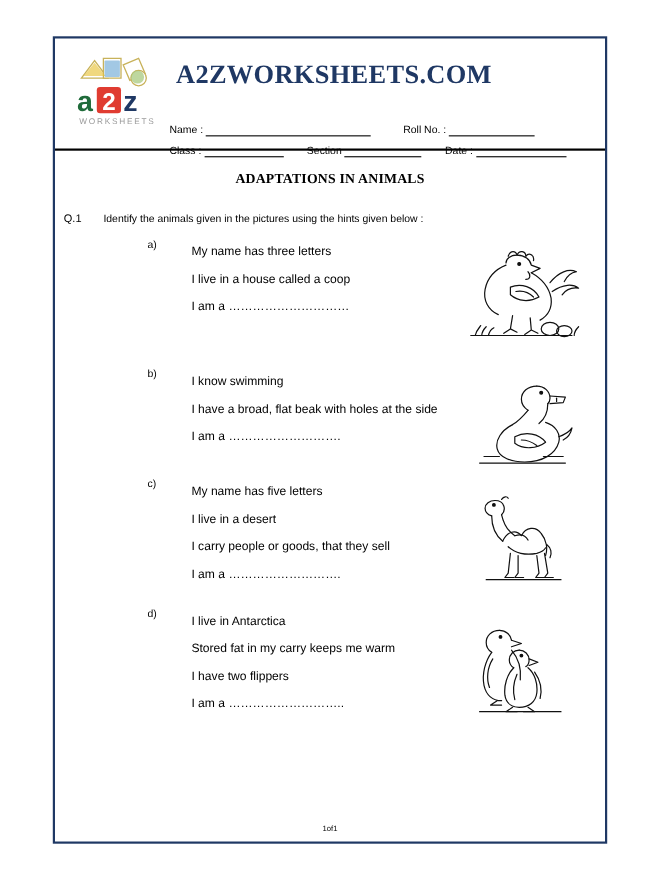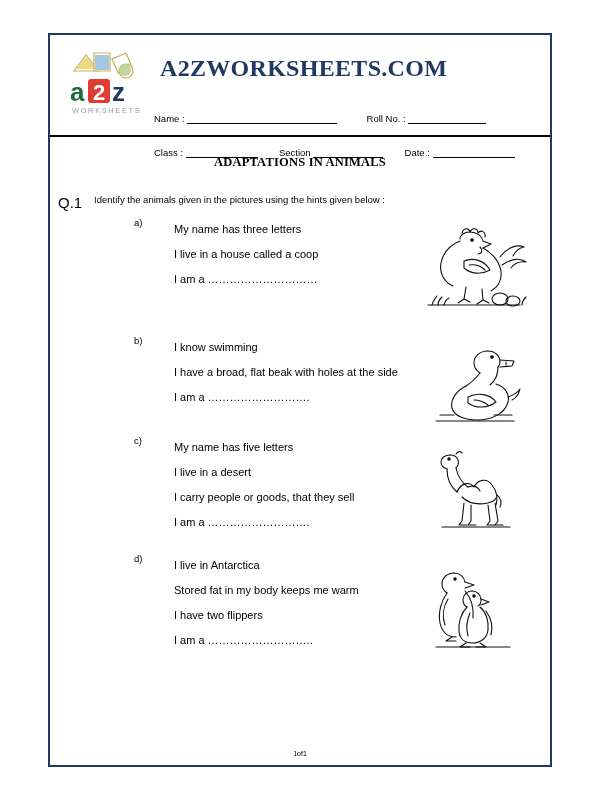--- a/index.html
+++ b/index.html
@@ -59,21 +59,21 @@
   }
   .field-row {
     position: absolute;
     left: 104px;
     width: 388px;
     font-size: 9.5px;
     color: #000000;
     margin-top: 20px;
   }
   .row1 { top: 57px; }
-  .row2 { top: 91px; }
+  .row2 { top: 76px; }
   .fld {
     display: inline-block;
     white-space: nowrap;
     vertical-align: bottom;
   }
   .fld .lbl { font-size: 9.5px; }
   .uline {
     display: inline-block;
     border-bottom: 1px solid #000000;
     height: 11px;
@@ -98,21 +98,21 @@
   
   .q-block {
     position: relative;
     margin-top: 20px;
     padding-left: 0;
   }
   .q-label {
     position: absolute;
     left: 8px;
     top: 0;
-    font-size: 15px;
+    font-size: 10px;
   }
   .q-text {
     margin-left: 44px;
     font-size: 9.5px;
     margin-top: 24px;
   }
 
   .items {
     position: relative;
     margin-top: 12px;
@@ -346,21 +346,21 @@
 
             <path d="M28 92 h68"></path>
           </svg>
         </div>
       </div>
 
       <div class="item item-d">
         <span class="item-letter">d)</span>
         <div class="item-lines">
           <div class="line">I live in Antarctica</div>
-          <div class="line">Stored fat in my body keeps me warm</div>
+          <div class="line">Stored fat in my carry keeps me warm</div>
           <div class="line">I have two flippers</div>
           <div class="line">I am a ………………………..</div>
         </div>
         <div class="item-art">
           <svg width="118" height="100" viewBox="0 0 118 100" xmlns="http://www.w3.org/2000/svg" fill="none" stroke="#111" stroke-width="1.1" stroke-linecap="round" stroke-linejoin="round">
 
             <path d="M40 20 c-7 0 -12 5 -12 11 c0 4 2 7 5 9"></path>
             <path d="M40 20 c6 0 10 4 11 9"></path>
             <circle cx="41" cy="26" r="1.2" fill="#111"></circle>
             <path d="M51 29 l9 3 -9 3"></path>

